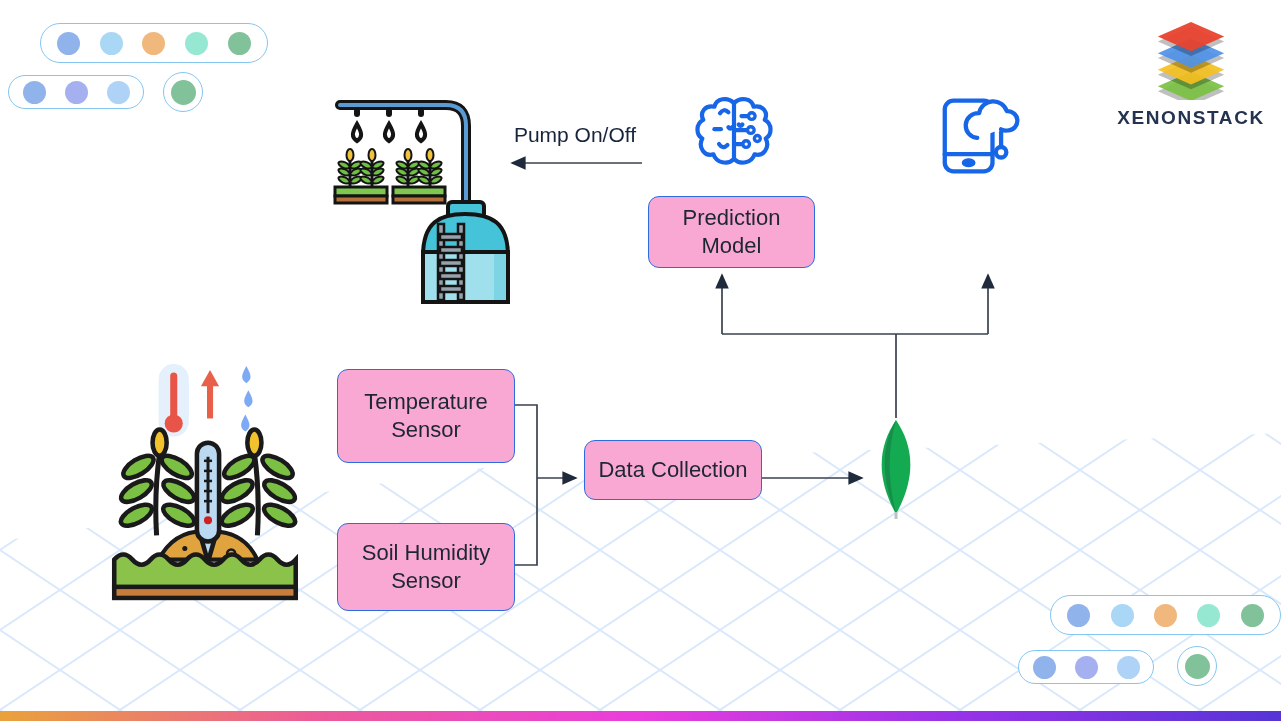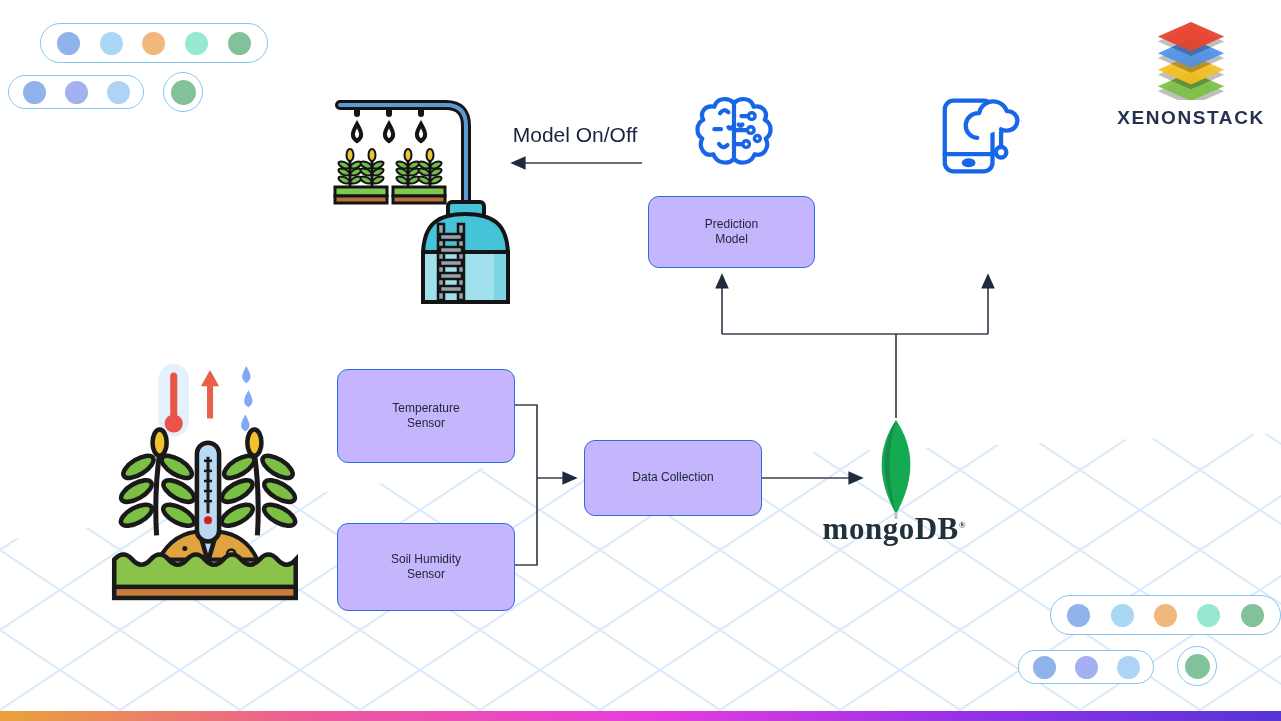--- a/index.html
+++ b/index.html
@@ -25,29 +25,29 @@
   .pill-sm{width:136px;height:34px;padding:0 4px;}
   .pill-sm .dot{width:23px;height:23px;}
   .ring{
     position:absolute;width:40px;height:40px;border:1.5px solid #85c6f1;border-radius:50%;
     display:flex;align-items:center;justify-content:center;box-sizing:border-box;background:#fff;
   }
   .ring .dot{width:25px;height:25px;border-radius:50%;}
   
   .node{
     position:absolute;box-sizing:border-box;
-    background:#c4b5fd;border:1.8px solid #2e6be0;border-radius:11px;
+    background:#f9a8d4;border:1.8px solid #2e6be0;border-radius:11px;
     display:flex;align-items:center;justify-content:center;text-align:center;
-    color:#1d2633;font-size:12px;line-height:1.28;white-space:pre-line;
+    color:#1d2633;font-size:22px;line-height:1.28;white-space:pre-line;
   }
   #node-prediction{left:648px;top:196px;width:167px;height:72px;}
   #node-monitoring{left:896px;top:196px;width:167px;height:72px;}
   #node-temperature{left:337px;top:369px;width:178px;height:94px;}
   #node-soil{left:337px;top:523px;width:178px;height:88px;}
-  #node-datacollection{left:584px;top:440px;width:178px;height:76px;}
+  #node-datacollection{left:584px;top:440px;width:178px;height:60px;}
   
   .pump-label{
     position:absolute;left:500px;top:123px;width:150px;text-align:center;
     color:#17243c;font-size:21px;font-weight:500;
   }
   .xenon-wrap{position:absolute;left:1098px;top:20px;width:186px;text-align:center;}
   .xenon-text{
     margin-top:3px;color:#243350;font-size:19px;font-weight:700;letter-spacing:1.6px;
   }
   .mongo-text{
@@ -287,30 +287,27 @@
   </svg>
 
   <div class="node" id="node-prediction">Prediction
 Model</div>
   <div class="node" id="node-temperature">Temperature
 Sensor</div>
   <div class="node" id="node-soil">Soil Humidity
 Sensor</div>
   <div class="node" id="node-datacollection">Data Collection</div>
 
-  <div class="pump-label">Model On/Off</div>
+  <div class="pump-label">Pump On/Off</div>
 
   <svg class="abs" style="left:870px;top:418px;" width="52" height="102" viewBox="0 0 50 102">
     <path d="M25 2 C 9 26, 3 56, 25 96 C 47 56, 41 26, 25 2 Z" fill="#13aa52"></path>
     <path d="M25 2 C 17 30, 16 60, 25 96 C 9 58, 11 26, 25 2 Z" fill="#168d49"></path>
     <line x1="25" y1="94" x2="25" y2="101" stroke="#b9c5c2" stroke-width="3"></line>
   </svg>
-  <div class="mongo-text">
-    <span>mongoDB</span><sup>®</sup>
-  </div>
 
   <svg class="connectors" viewBox="0 0 1281 721">
     <defs>
       <marker id="ah" markerWidth="9" markerHeight="8" refX="8" refY="4" orient="auto">
         <path d="M0 0 L9 4 L0 8 Z" fill="#1f2b3d"></path>
       </marker>
     </defs>
     <g fill="none" stroke="#39424f" stroke-width="1.7">
 
       <path d="M642 163 L512 163" marker-end="url(#ah)"></path>

